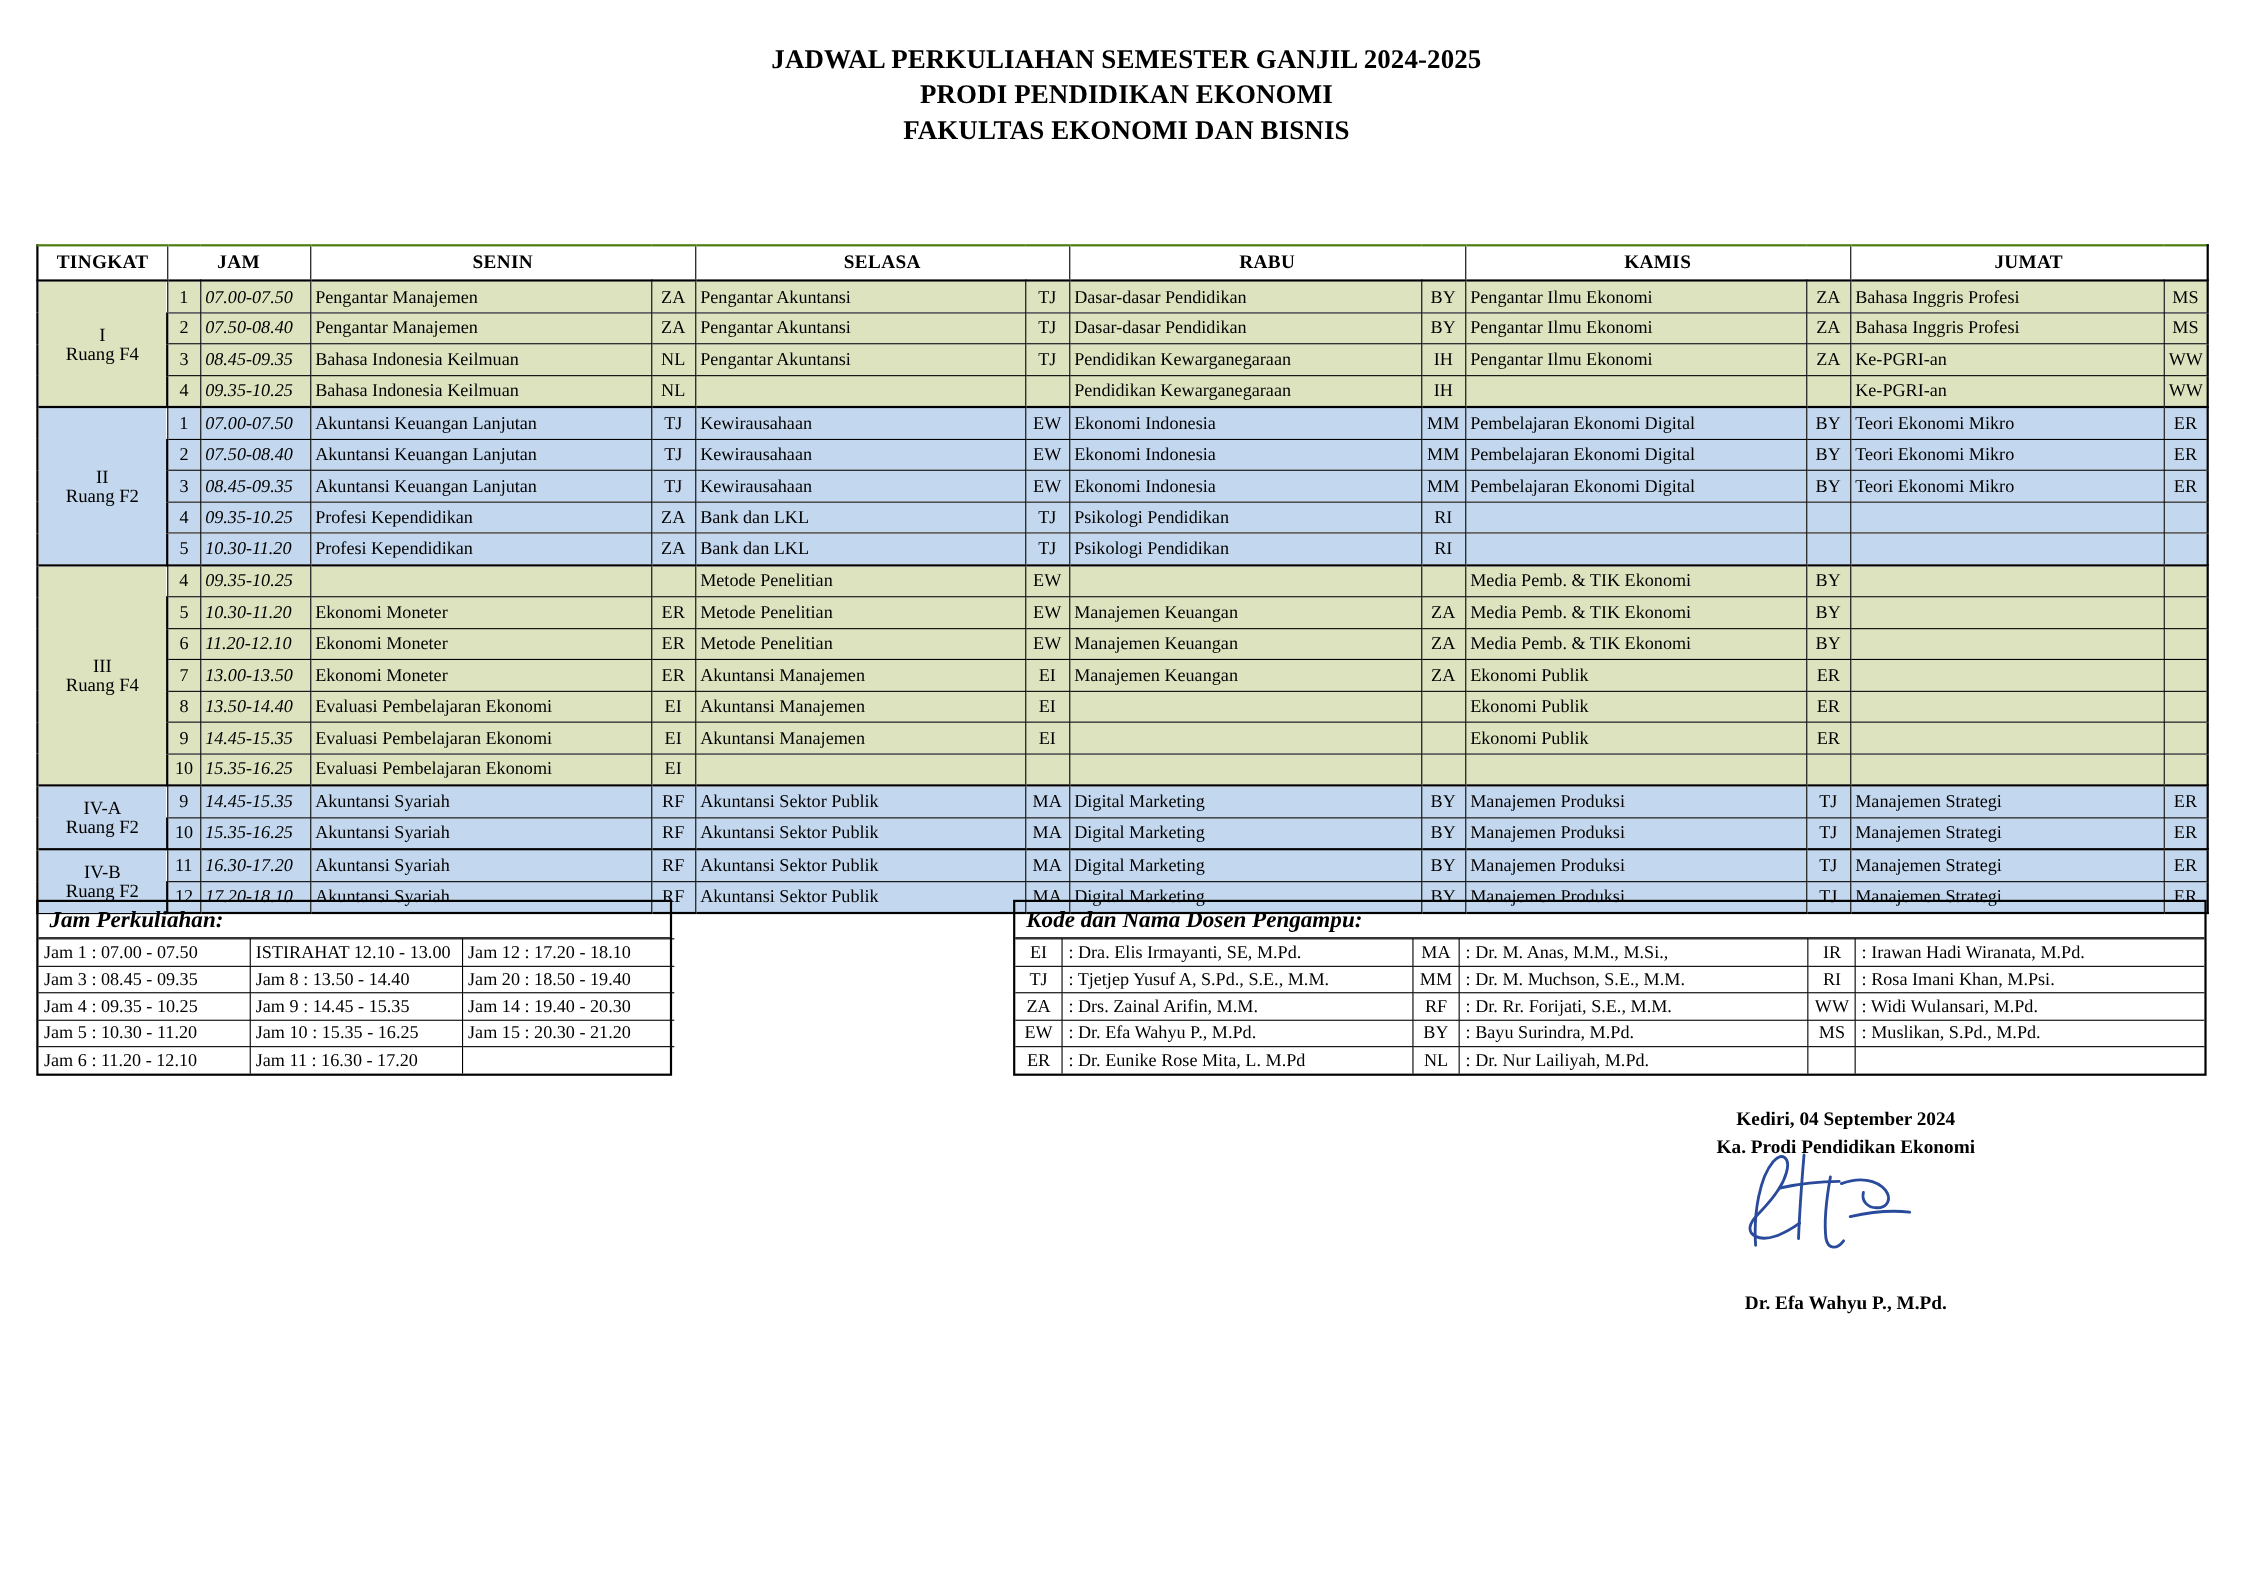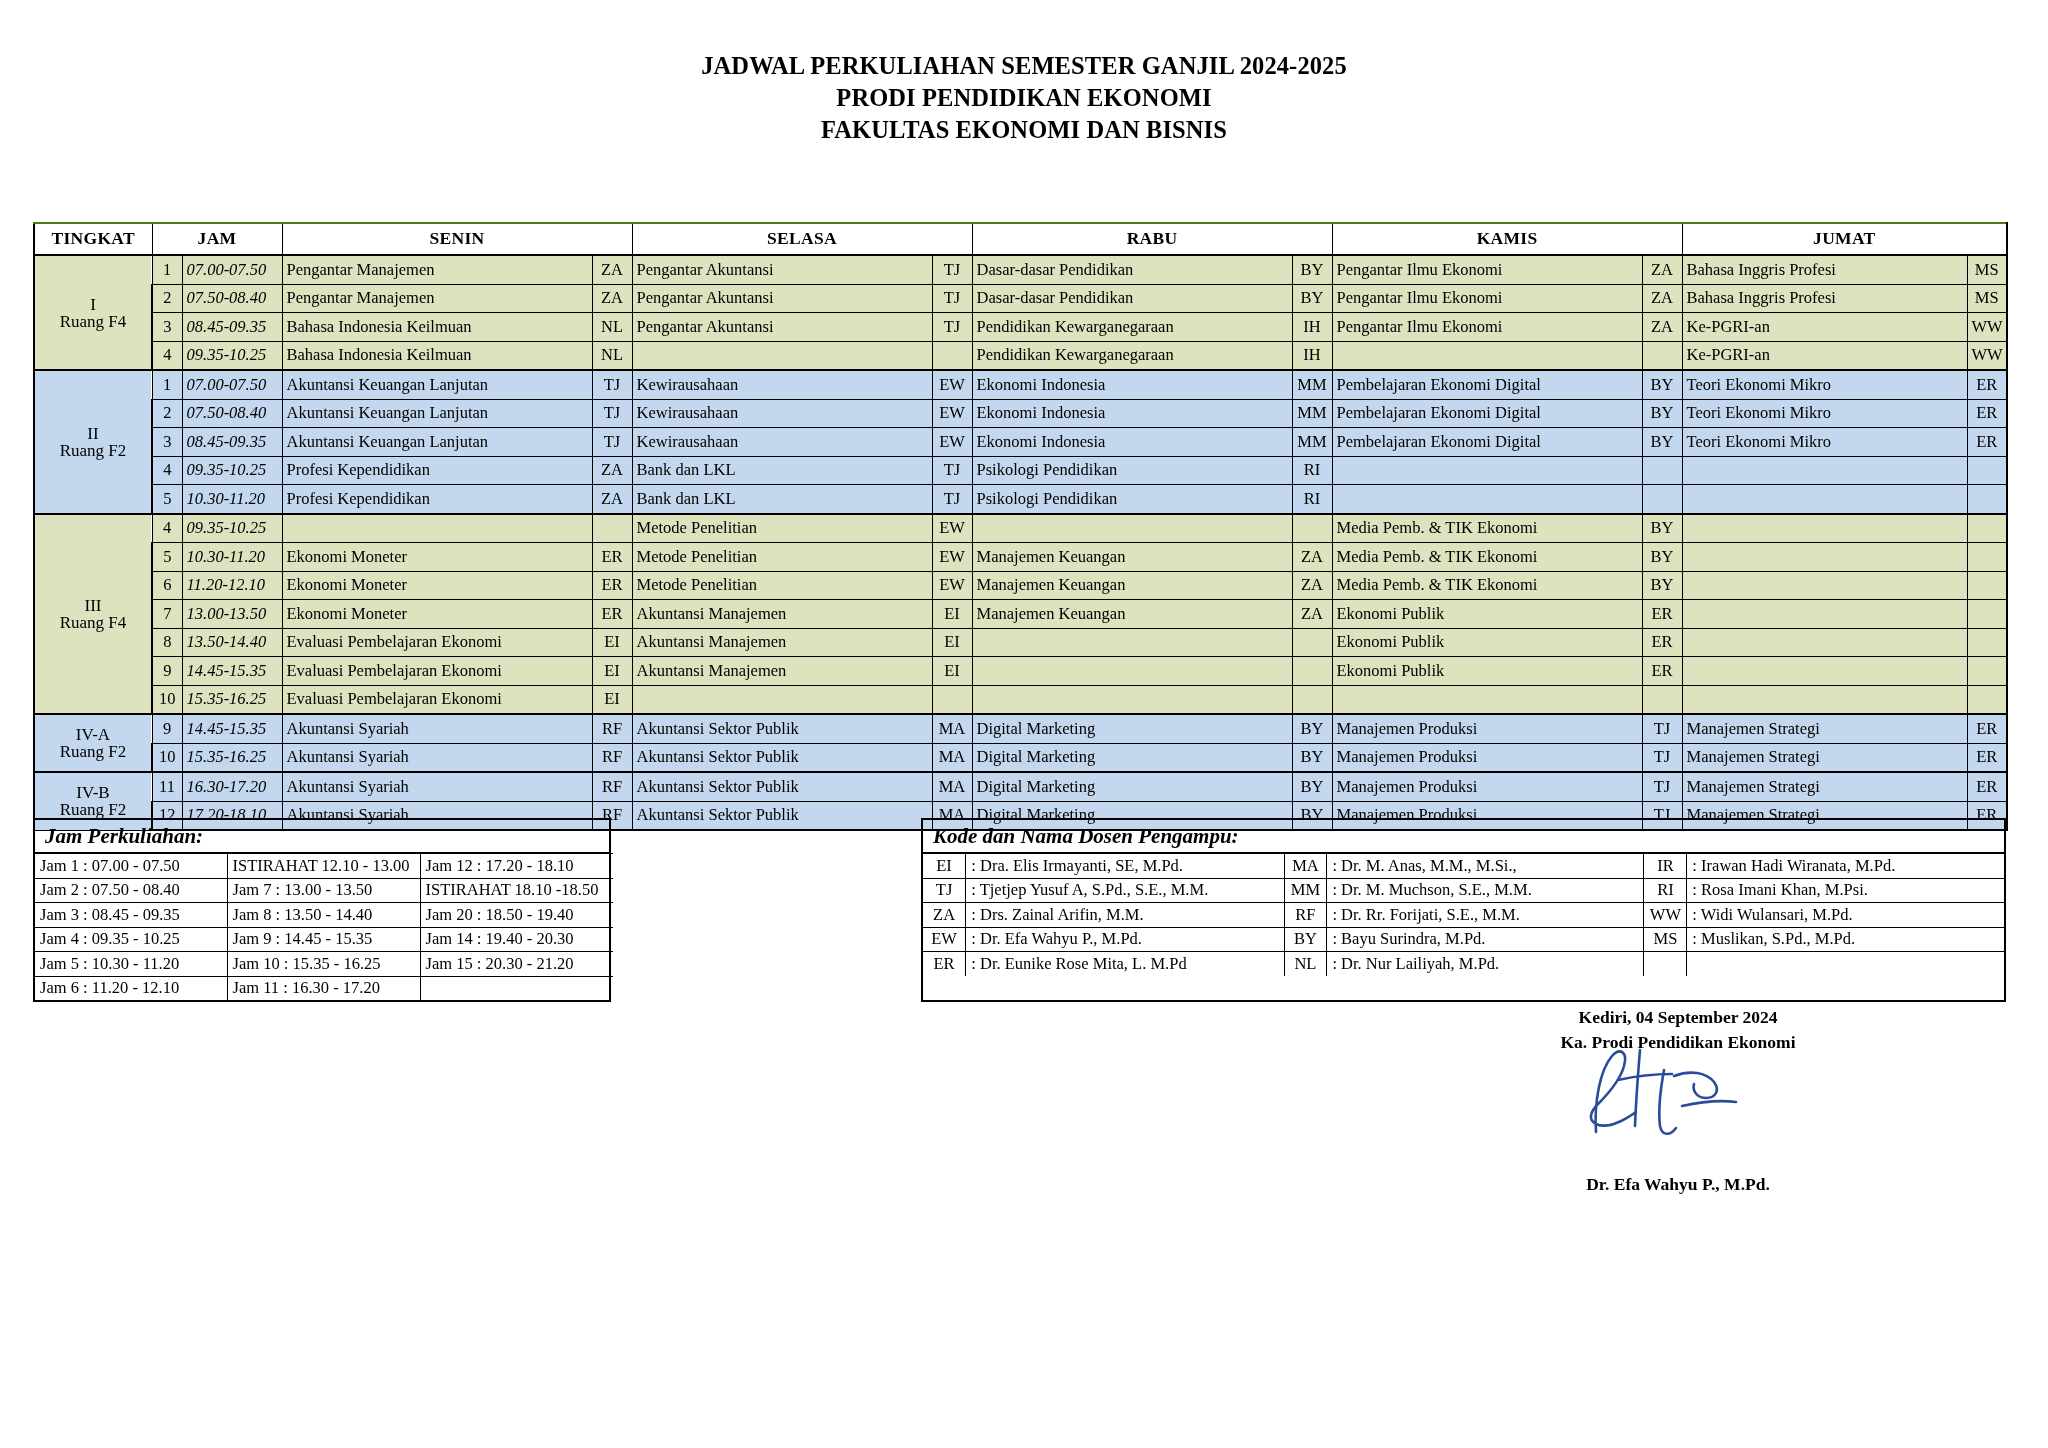--- a/index.html
+++ b/index.html
@@ -18,21 +18,21 @@
     position: relative;
     width: 2048px;
     height: 1448px;
     box-sizing: border-box;
     padding: 0;
   }
 
   
   .title-block {
     text-align: center;
-    padding-top: 50px;
+    padding-top: 39px;
     line-height: 1.30;
   }
   .title-line {
     font-weight: bold;
     font-size: 24.5px;
     letter-spacing: 0.1px;
     white-space: nowrap;
   }
 
   
@@ -523,25 +523,20 @@
             <col class="jl2">
             <col class="jl3">
           </colgroup>
         <tbody id="jam-body">
             <tr>
               <td>Jam 1 : 07.00 - 07.50</td>
               <td>ISTIRAHAT 12.10 - 13.00</td>
               <td>Jam 12 : 17.20 - 18.10</td>
             </tr>
             <tr>
-              <td>Jam 2 : 07.50 - 08.40</td>
-              <td>Jam 7  : 13.00 - 13.50</td>
-              <td>ISTIRAHAT 18.10 -18.50</td>
-            </tr>
-            <tr>
               <td>Jam 3 : 08.45 - 09.35</td>
               <td>Jam 8  : 13.50 - 14.40</td>
               <td>Jam 20 : 18.50 - 19.40</td>
             </tr>
             <tr>
               <td>Jam 4 : 09.35 - 10.25</td>
               <td>Jam 9  : 14.45 - 15.35</td>
               <td>Jam 14 : 19.40 - 20.30</td>
             </tr>
             <tr>

